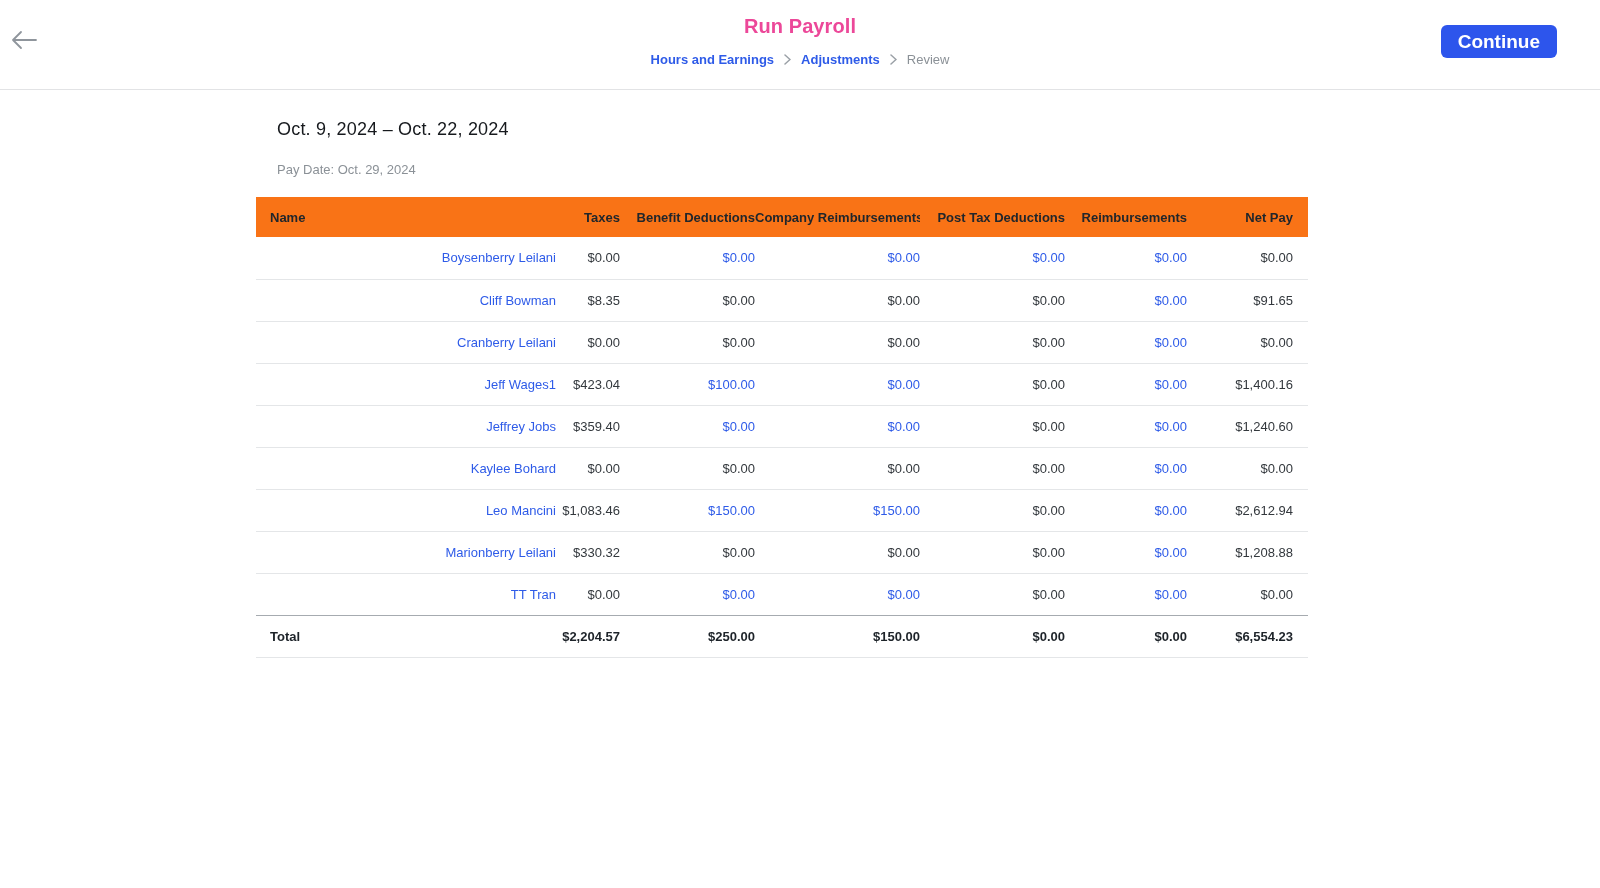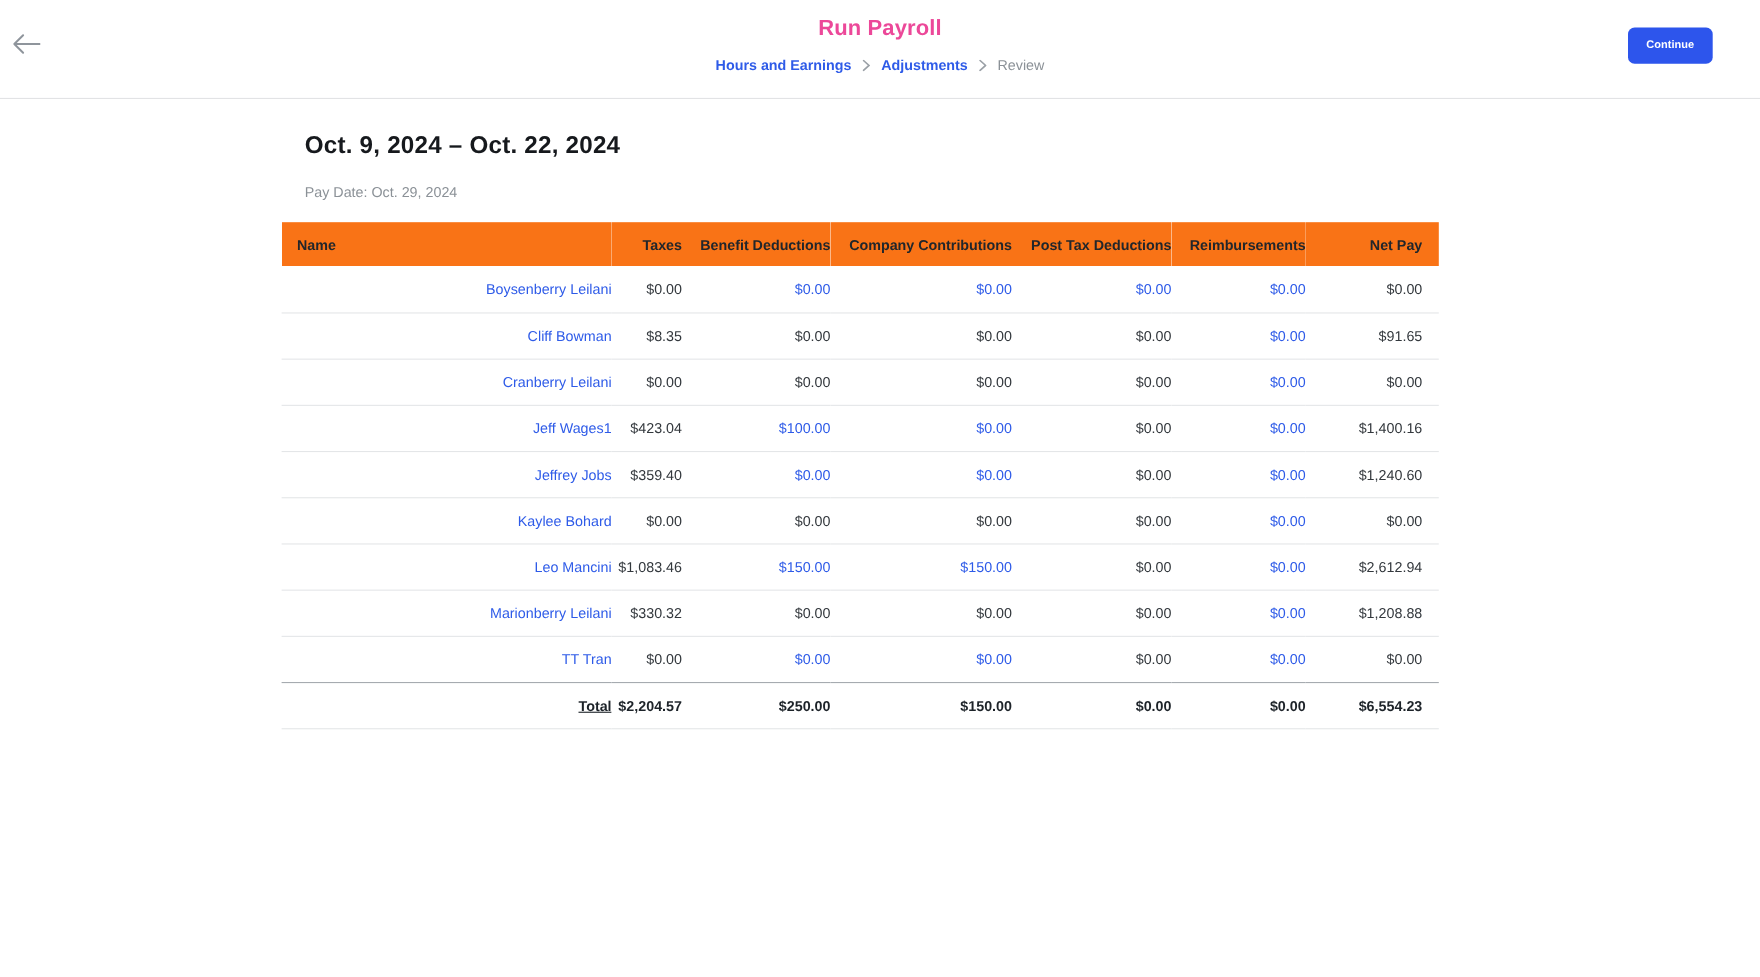--- a/index.html
+++ b/index.html
@@ -56,33 +56,33 @@
     display: inline-flex; align-items: center;
   }
   .continue-btn {
     position: absolute;
     right: 43px; top: 25px;
     height: 33px;
     padding: 0 17px;
     background: #2d55ec;
     color: #ffffff;
     font-family: inherit;
-    font-size: 10px;
+    font-size: 19px;
     font-weight: bold;
     border: none;
     border-radius: 6px;
     cursor: pointer;
   }
 
   
   .content { margin-left: 256px; width: 1052px; }
   .period-heading {
     margin: 29px 0 0 21px;
-    font-size: 22px;
-    font-weight: bold;
+    font-size: 18px;
+    font-weight: normal;
     color: #16191d;
     letter-spacing: 0.2px;
   }
   .pay-date {
     margin: 22px 0 0 21px;
     font-size: 13px;
     color: #8b9197;
   }
 
   
@@ -115,21 +115,21 @@
   .link { color: #2e5be8; text-decoration: none; cursor: pointer; }
   .plain { color: #33383d; }
   tfoot tr { border-top: 1px solid #a6abb0; border-bottom: 1px solid #e4e6e8; }
   tfoot td {
     height: 42px;
     vertical-align: middle;
     text-align: right;
     font-weight: bold;
     color: #1d2329;
   }
-  tfoot td.name-cell { text-align: right; padding-left: 14px; text-decoration: underline; }
+  tfoot td.name-cell { text-align: left; padding-left: 14px; }
   tfoot td.last-cell { padding-right: 15px; }
 </style>
 </head>
 <body>
 
 <div class="topbar">
   <button class="back-btn">
     <span style="display:inline-flex;">
       <svg width="26" height="20" viewBox="0 0 26 20" fill="none">
         <path d="M10 2 L2 10 L10 18 M2 10 H25" stroke="#8f959c" stroke-width="1.8" fill="none" stroke-linecap="round" stroke-linejoin="round"></path>
@@ -170,21 +170,21 @@
       <col style="width:165px">
         <col style="width:145px">
         <col style="width:122px">
         <col style="width:121px">
     </colgroup>
     <thead>
       <tr>
         <th class="name-col">Name</th>
         <th>Taxes</th>
         <th>Benefit Deductions</th>
-        <th>Company Contributions</th>
+        <th>Company Reimbursements</th>
         <th>Post Tax Deductions</th>
         <th>Reimbursements</th>
         <th class="last-col">Net Pay</th>
       </tr>
     </thead>
     <tbody>
         <tr>
           <td class="name-cell"><a class="link">Boysenberry Leilani</a></td>
           <td><span class="plain">$0.00</span></td>
           <td><a class="link">$0.00</a></td>

